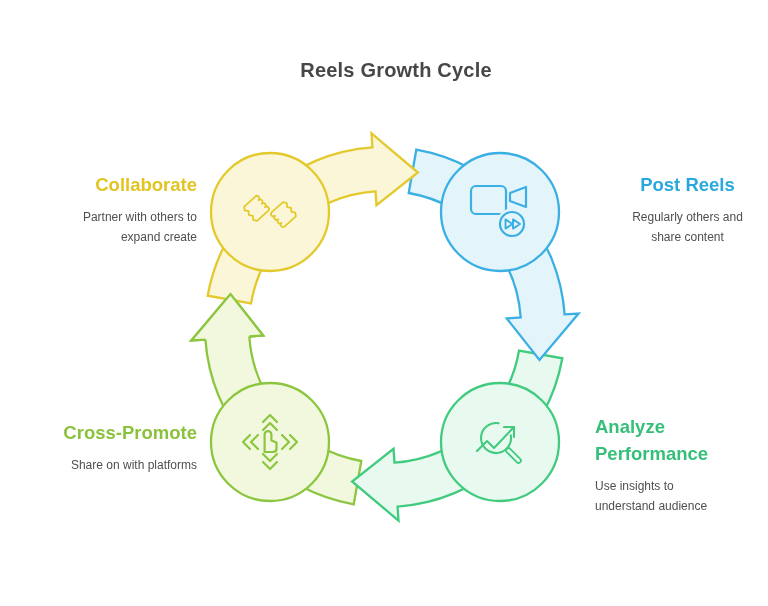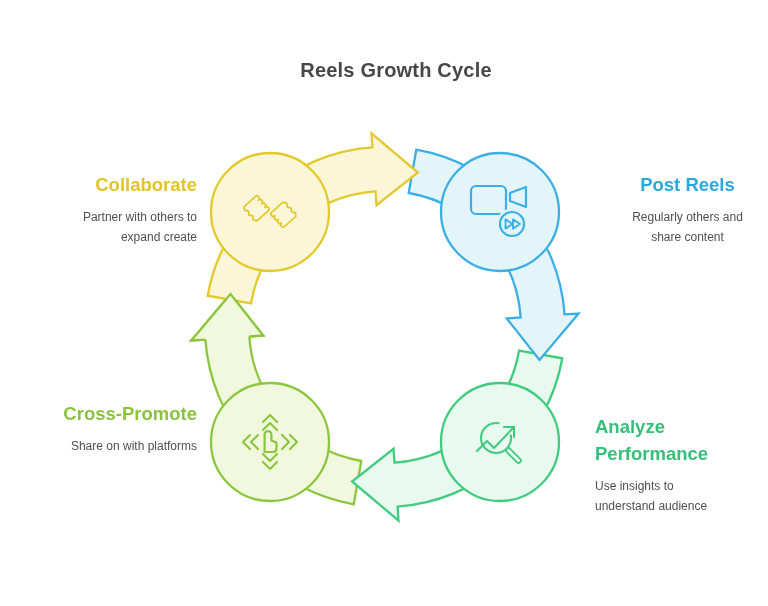--- a/index.html
+++ b/index.html
@@ -39,21 +39,21 @@
   .nt{font-size:18.5px;font-weight:700;line-height:27px;white-space:nowrap;}
   .nd{font-size:12px;line-height:20px;color:var(--desc-text,#4f4f52);margin-top:9px;white-space:nowrap;}
   .nd div{white-space:nowrap;}
   .accent-yellow{color:var(--yellow-text);}
   .accent-blue{color:var(--blue-text);}
   .accent-green{color:var(--green-text);}
   .accent-lime{color:var(--lime-text);}
   #label-collaborate{top:171px;left:0;width:185px;text-align:right;}
   #label-post-reels{top:171px;left:583px;width:185px;text-align:center;}
   #label-analyze{top:413px;left:583px;width:200px;text-align:left;}
-  #label-cross-promote{top:400px;left:0;width:185px;text-align:right;}
+  #label-cross-promote{top:419px;left:0;width:185px;text-align:right;}
 </style>
 </head>
 <body>
 
 <div class="stage">
 
   <h1 class="main-title">Reels Growth Cycle</h1>
 
   <svg class="diagram" width="768" height="606" viewBox="0 0 768 606">
 

